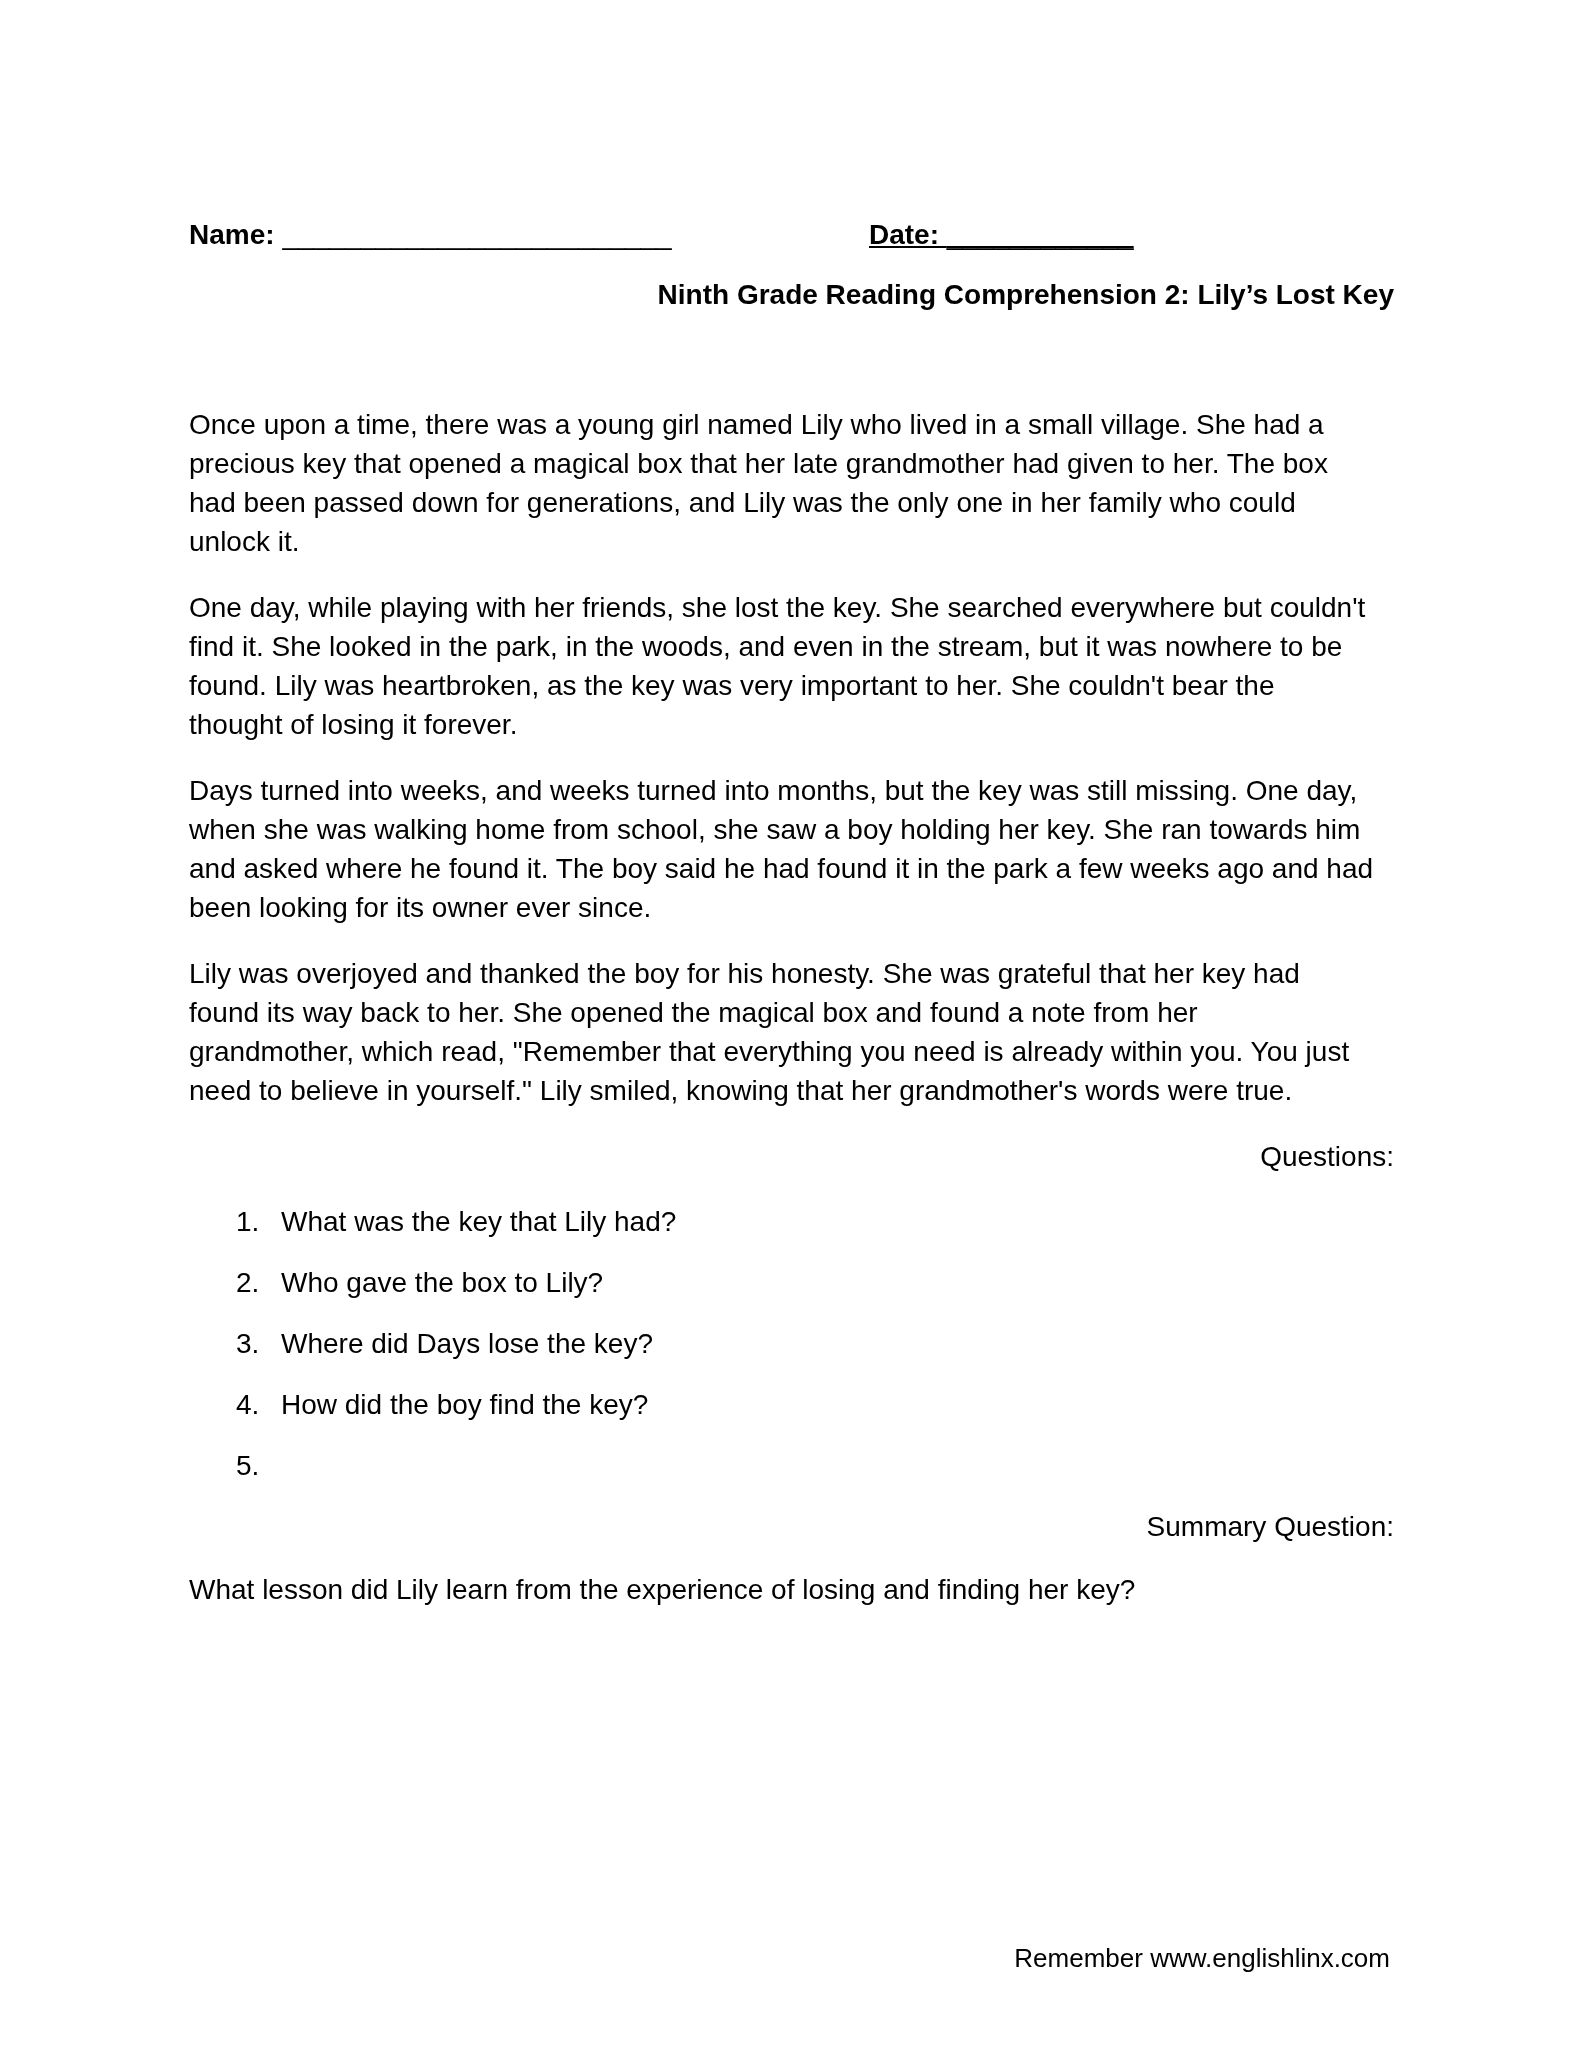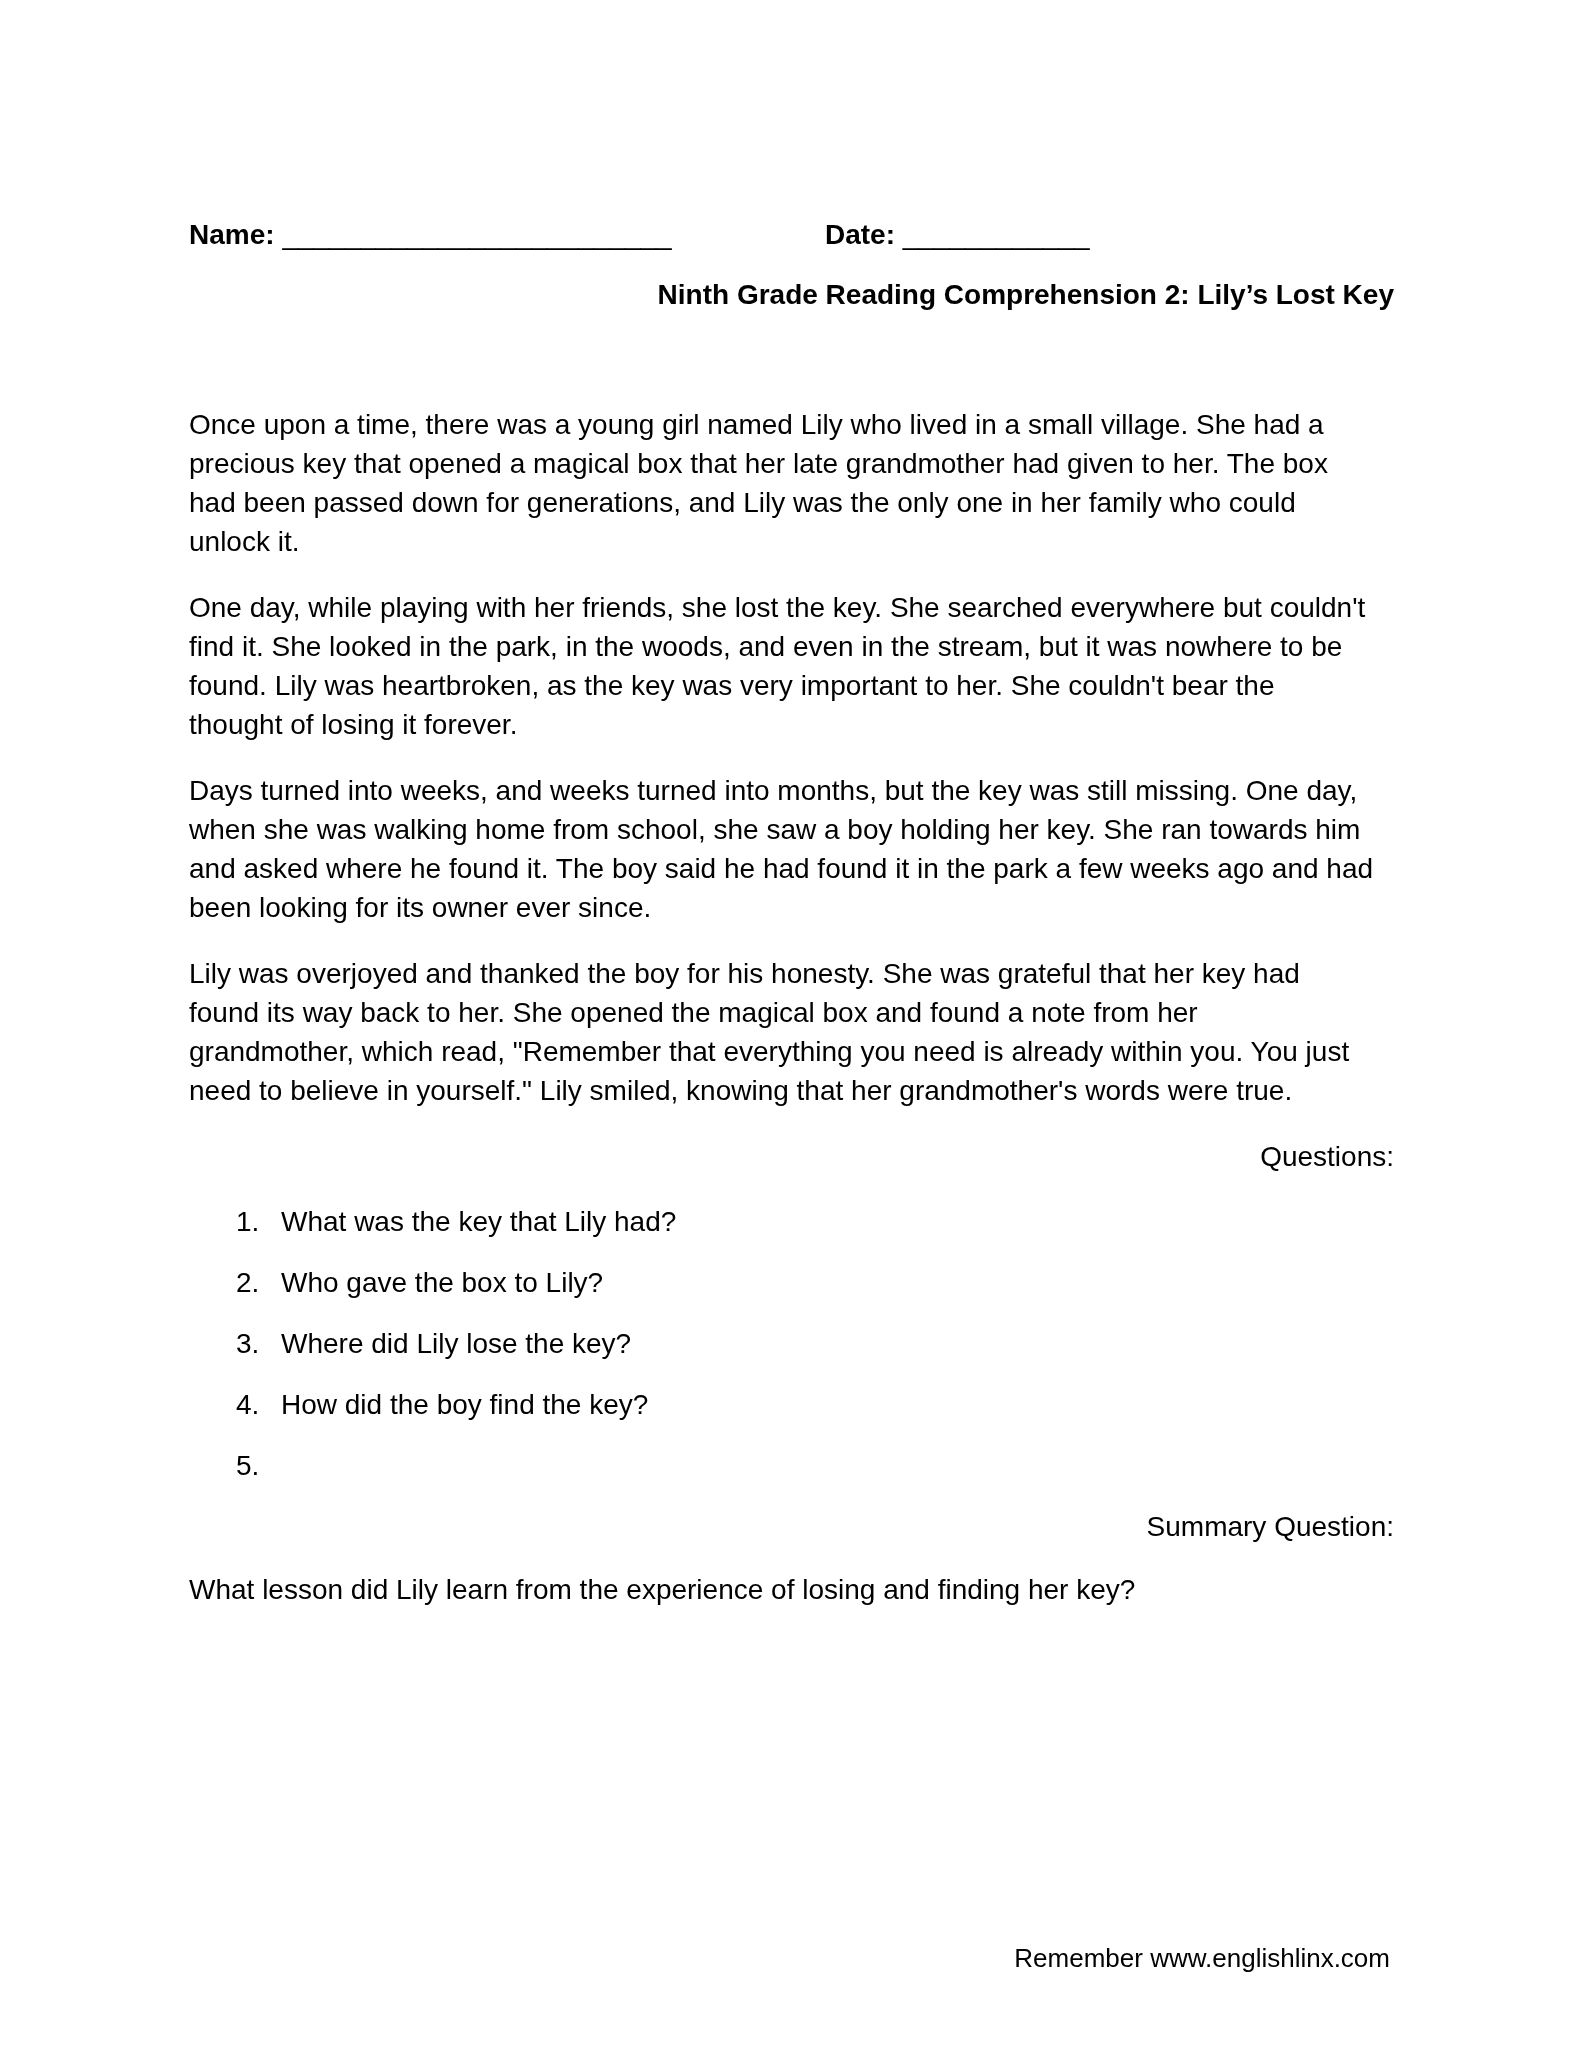--- a/index.html
+++ b/index.html
@@ -31,22 +31,23 @@
     white-space: nowrap;
   }
   .field-label {
     font-weight: bold;
   }
   .blank {
     letter-spacing: 0;
   }
   .date-field {
     position: absolute;
-    left: 636px;
+    left: 680px;
     top: 0;
+    text-decoration: underline;
   }
   .doc-title {
     margin: 21px 0 91px 0;
     text-align: right;
     font-weight: 700;
   }
   .para {
     margin: 0 0 27px 0;
     white-space: pre-line;
     width: 1330px;
@@ -125,21 +126,21 @@
       <div class="q-item first">
         <span class="q-num">1.</span>
         <span class="q-text">What was the key that Lily had?</span>
       </div>
       <div class="q-item">
         <span class="q-num">2.</span>
         <span class="q-text">Who gave the box to Lily?</span>
       </div>
       <div class="q-item">
         <span class="q-num">3.</span>
-        <span class="q-text">Where did Lily lose the key?</span>
+        <span class="q-text">Where did Days lose the key?</span>
       </div>
       <div class="q-item">
         <span class="q-num">4.</span>
         <span class="q-text">How did the boy find the key?</span>
       </div>
       <div class="q-item">
         <span class="q-num">5.</span>
       </div>
     </div>
 

